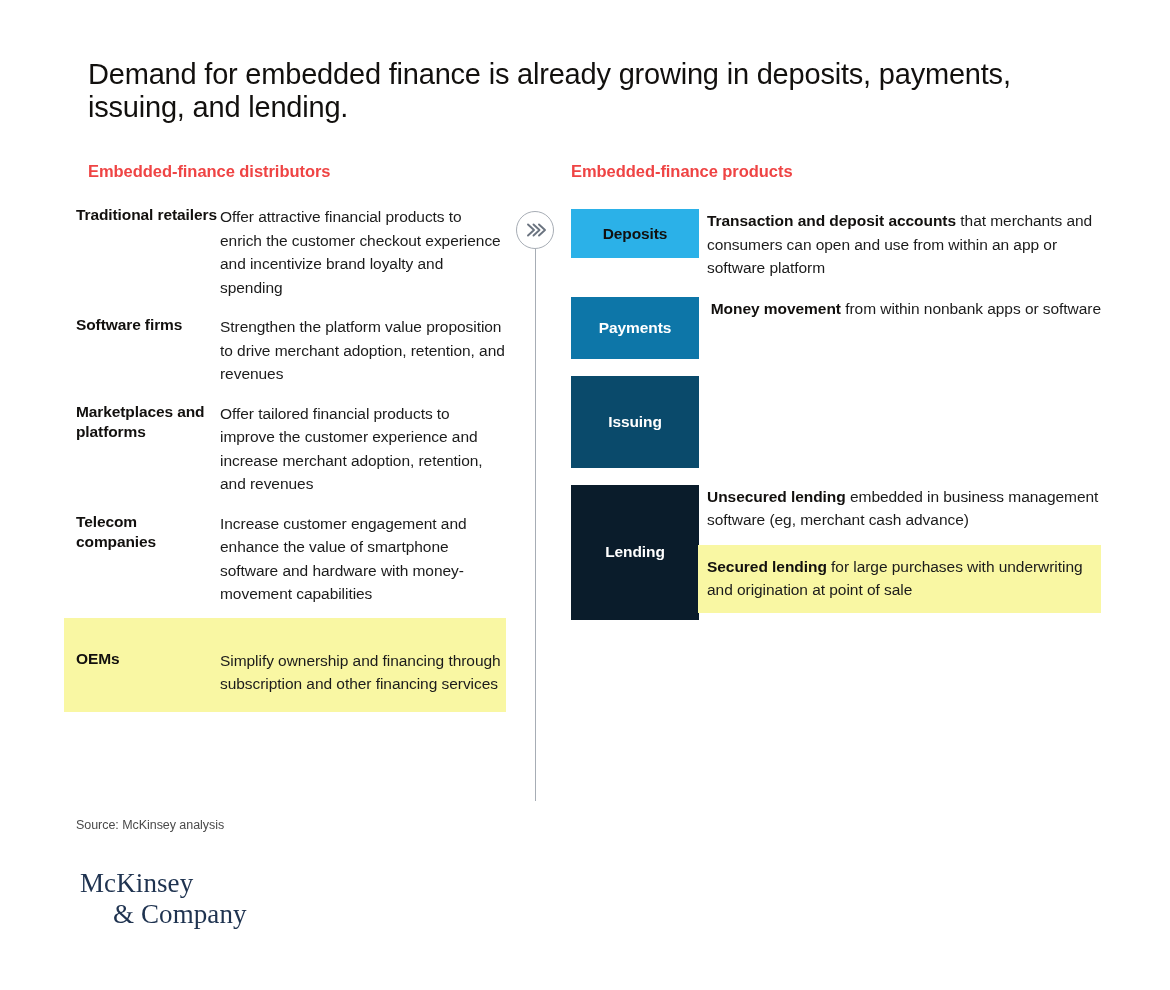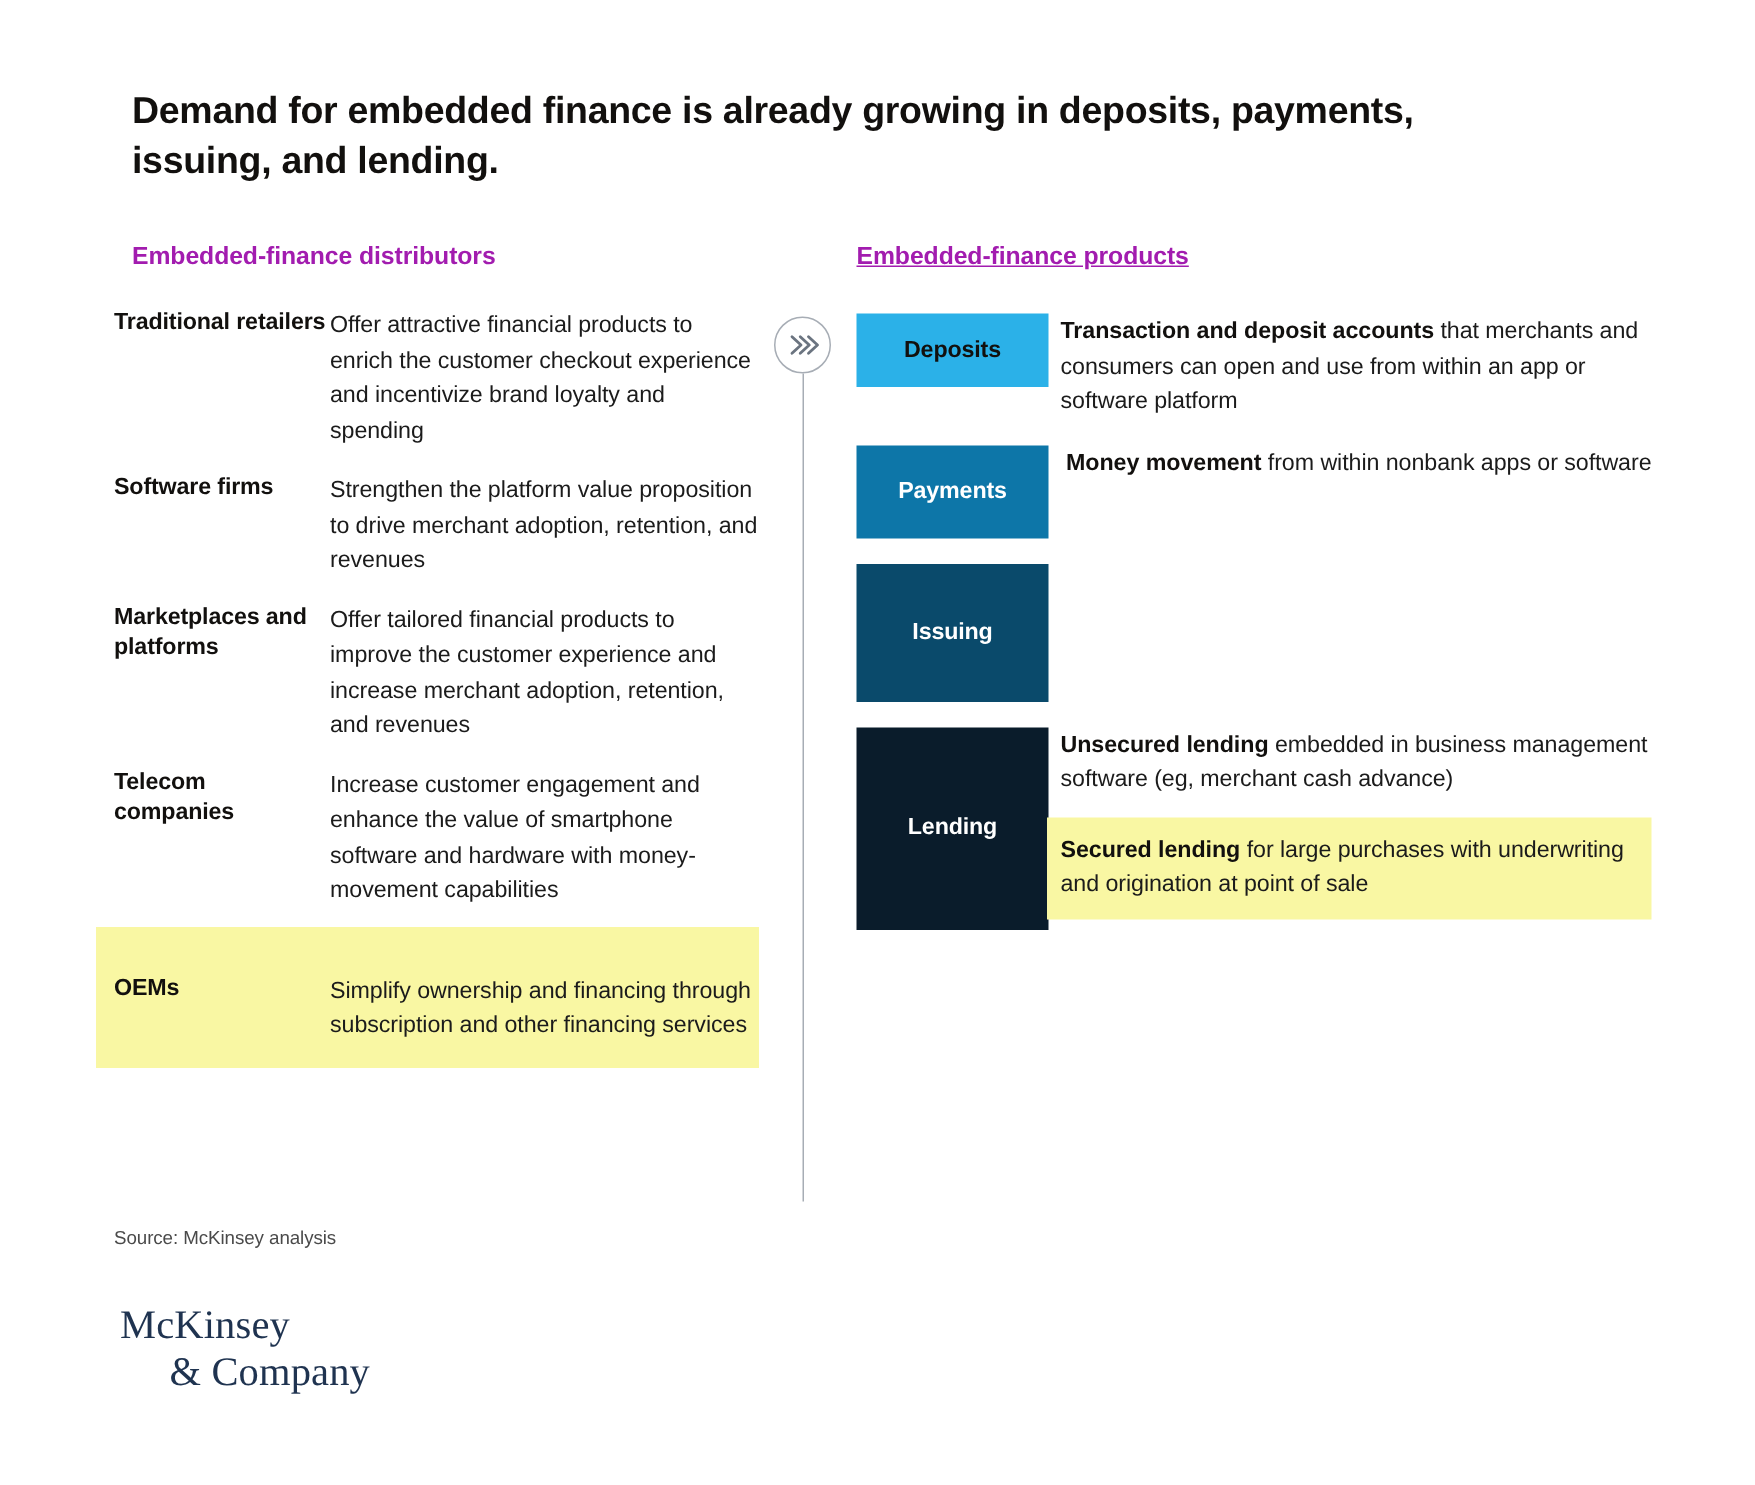--- a/index.html
+++ b/index.html
@@ -19,37 +19,37 @@
     position: absolute;
     inset: 0;
   }
 
   
   .title {
     position: absolute;
     left: 88px;
     top: 58px;
     width: 950px;
-    font-size: 25px;
-    font-weight: bold;
+    font-size: 29px;
+    font-weight: normal;
     line-height: 33px;
     letter-spacing: -0.2px;
     color: #12100e;
   }
 
   
   .col-head {
     position: absolute;
     font-size: 16.5px;
     font-weight: bold;
-    color: #a21caf;
+    color: #ef4444;
     letter-spacing: -0.05px;
   }
   .col-head.left  { left: 88px;  top: 162px; }
-  .col-head.right { left: 571px; top: 162px; text-decoration: underline; }
+  .col-head.right { left: 571px; top: 162px; }
 
   
   .distributors {
     position: absolute;
     left: 64px;
     top: 205px;
     width: 442px;
   }
   .dist-row {
     display: flex;

